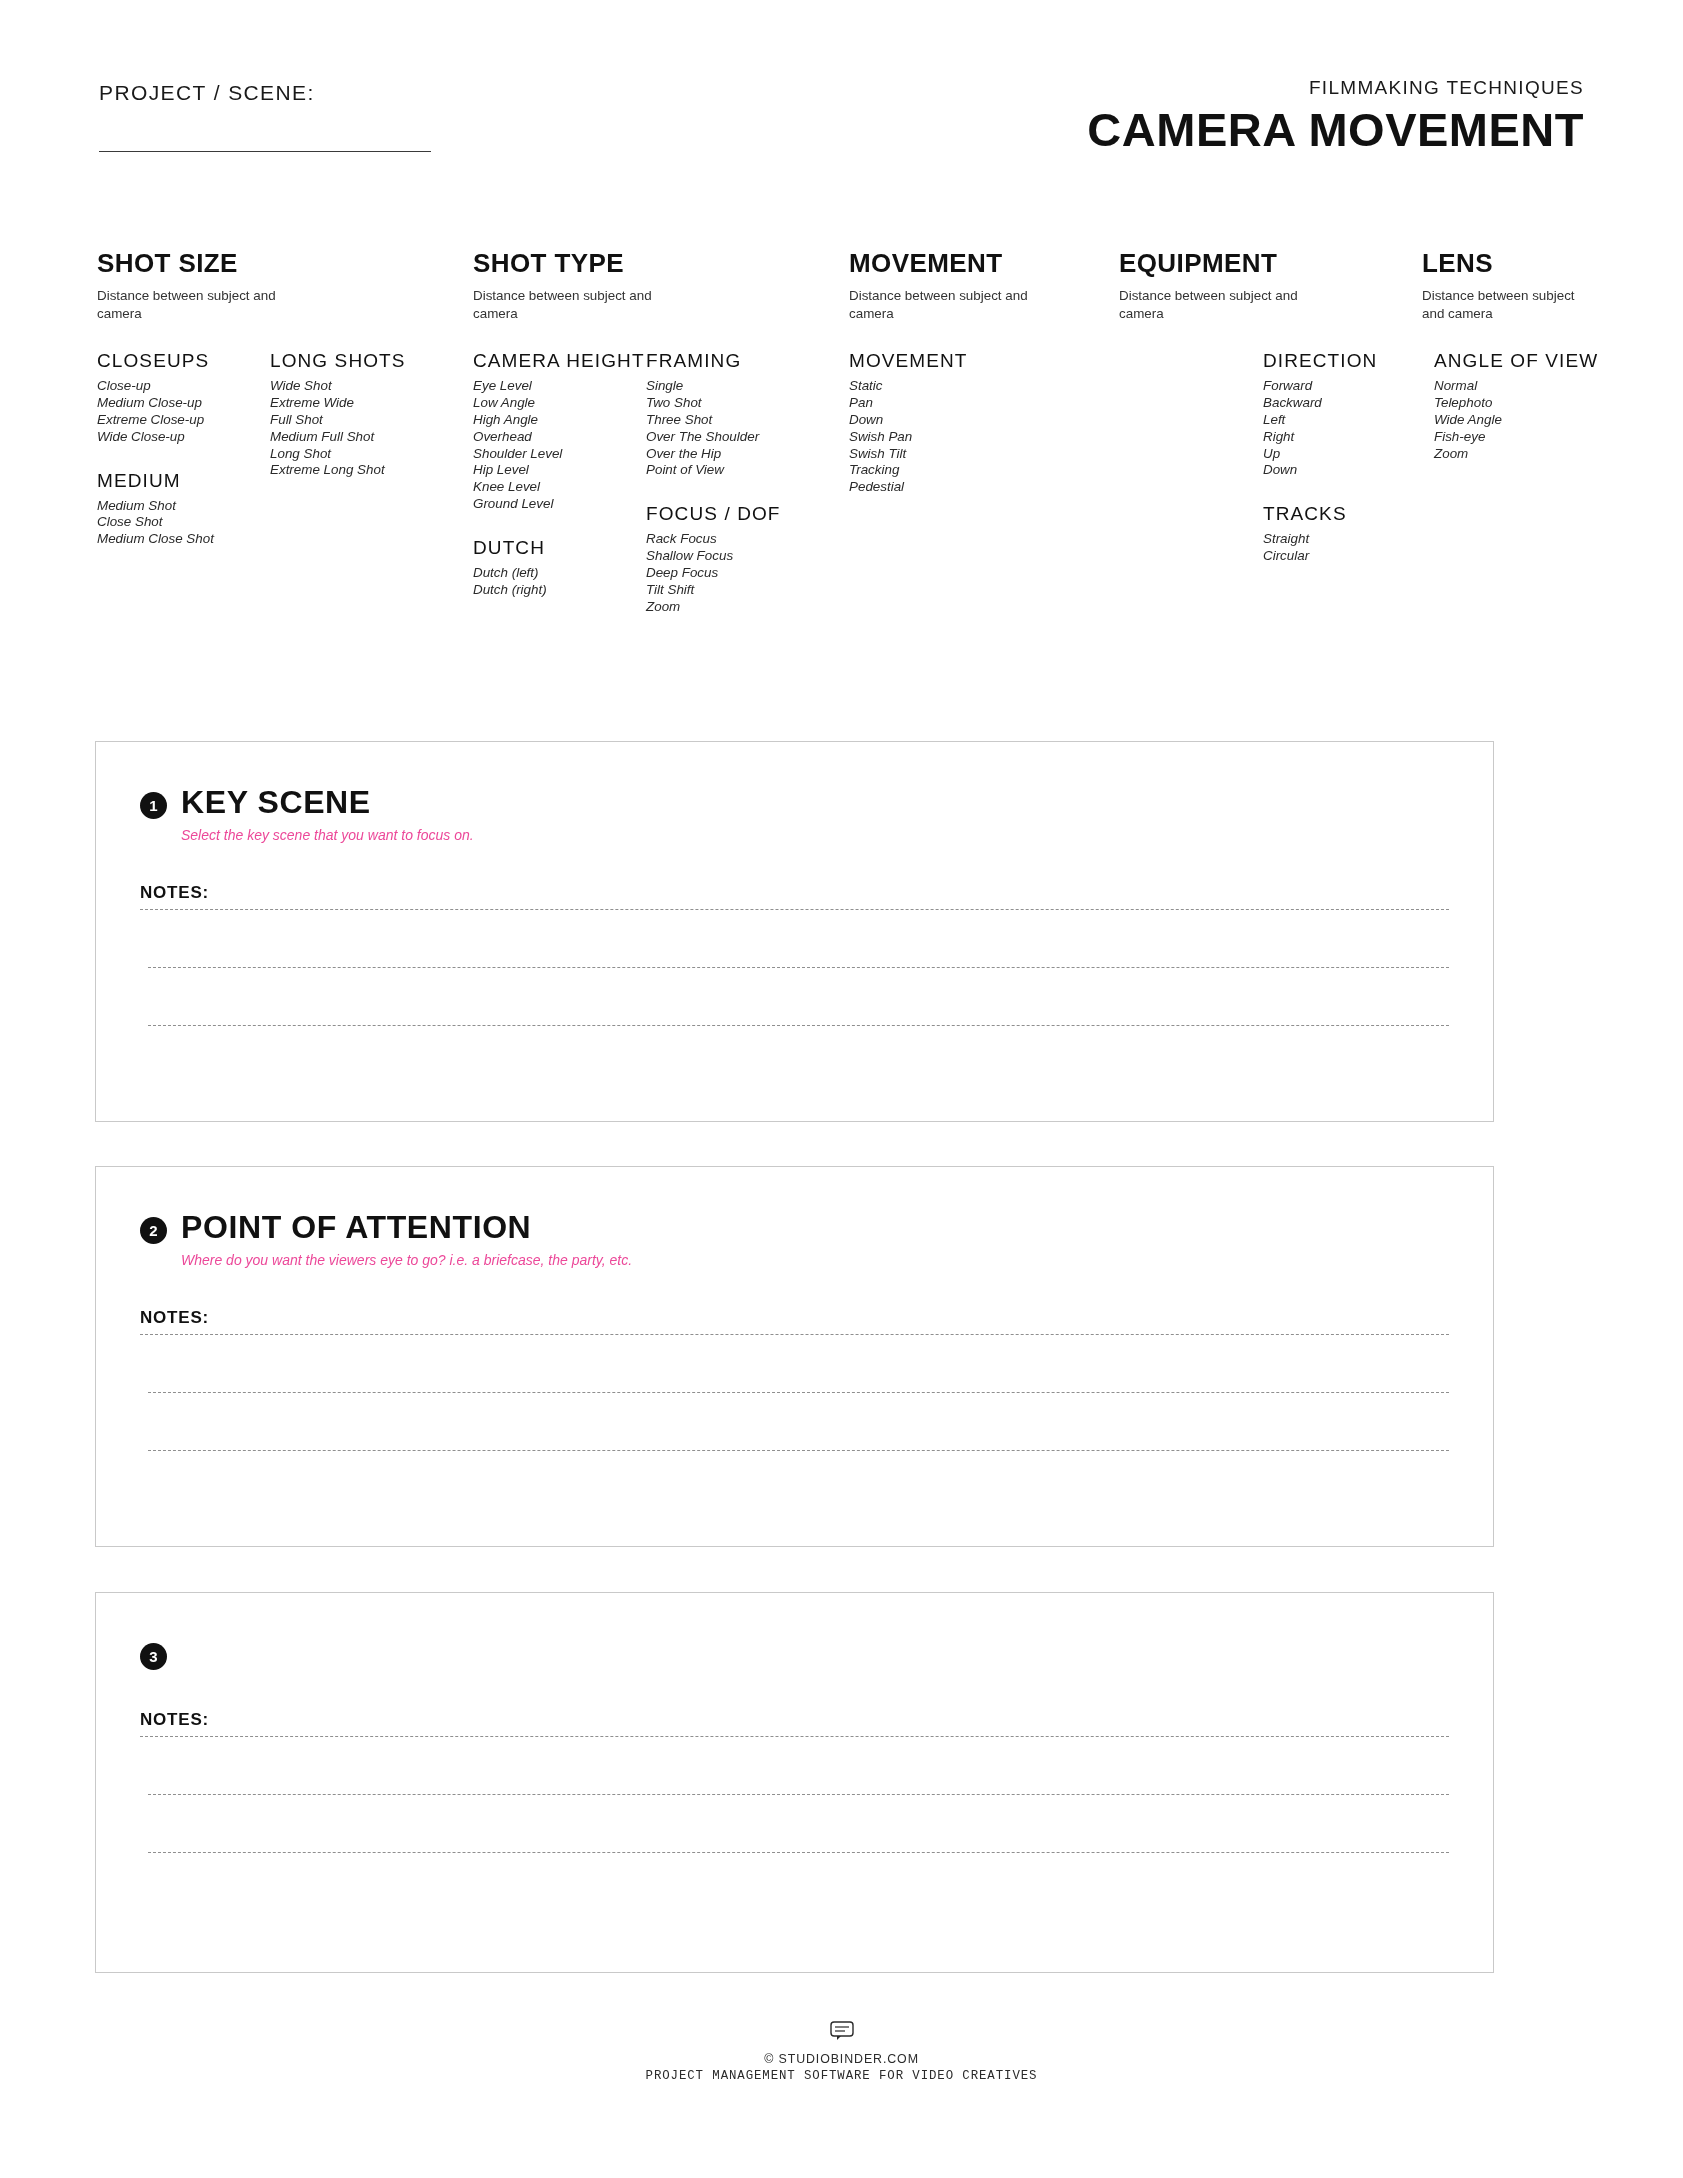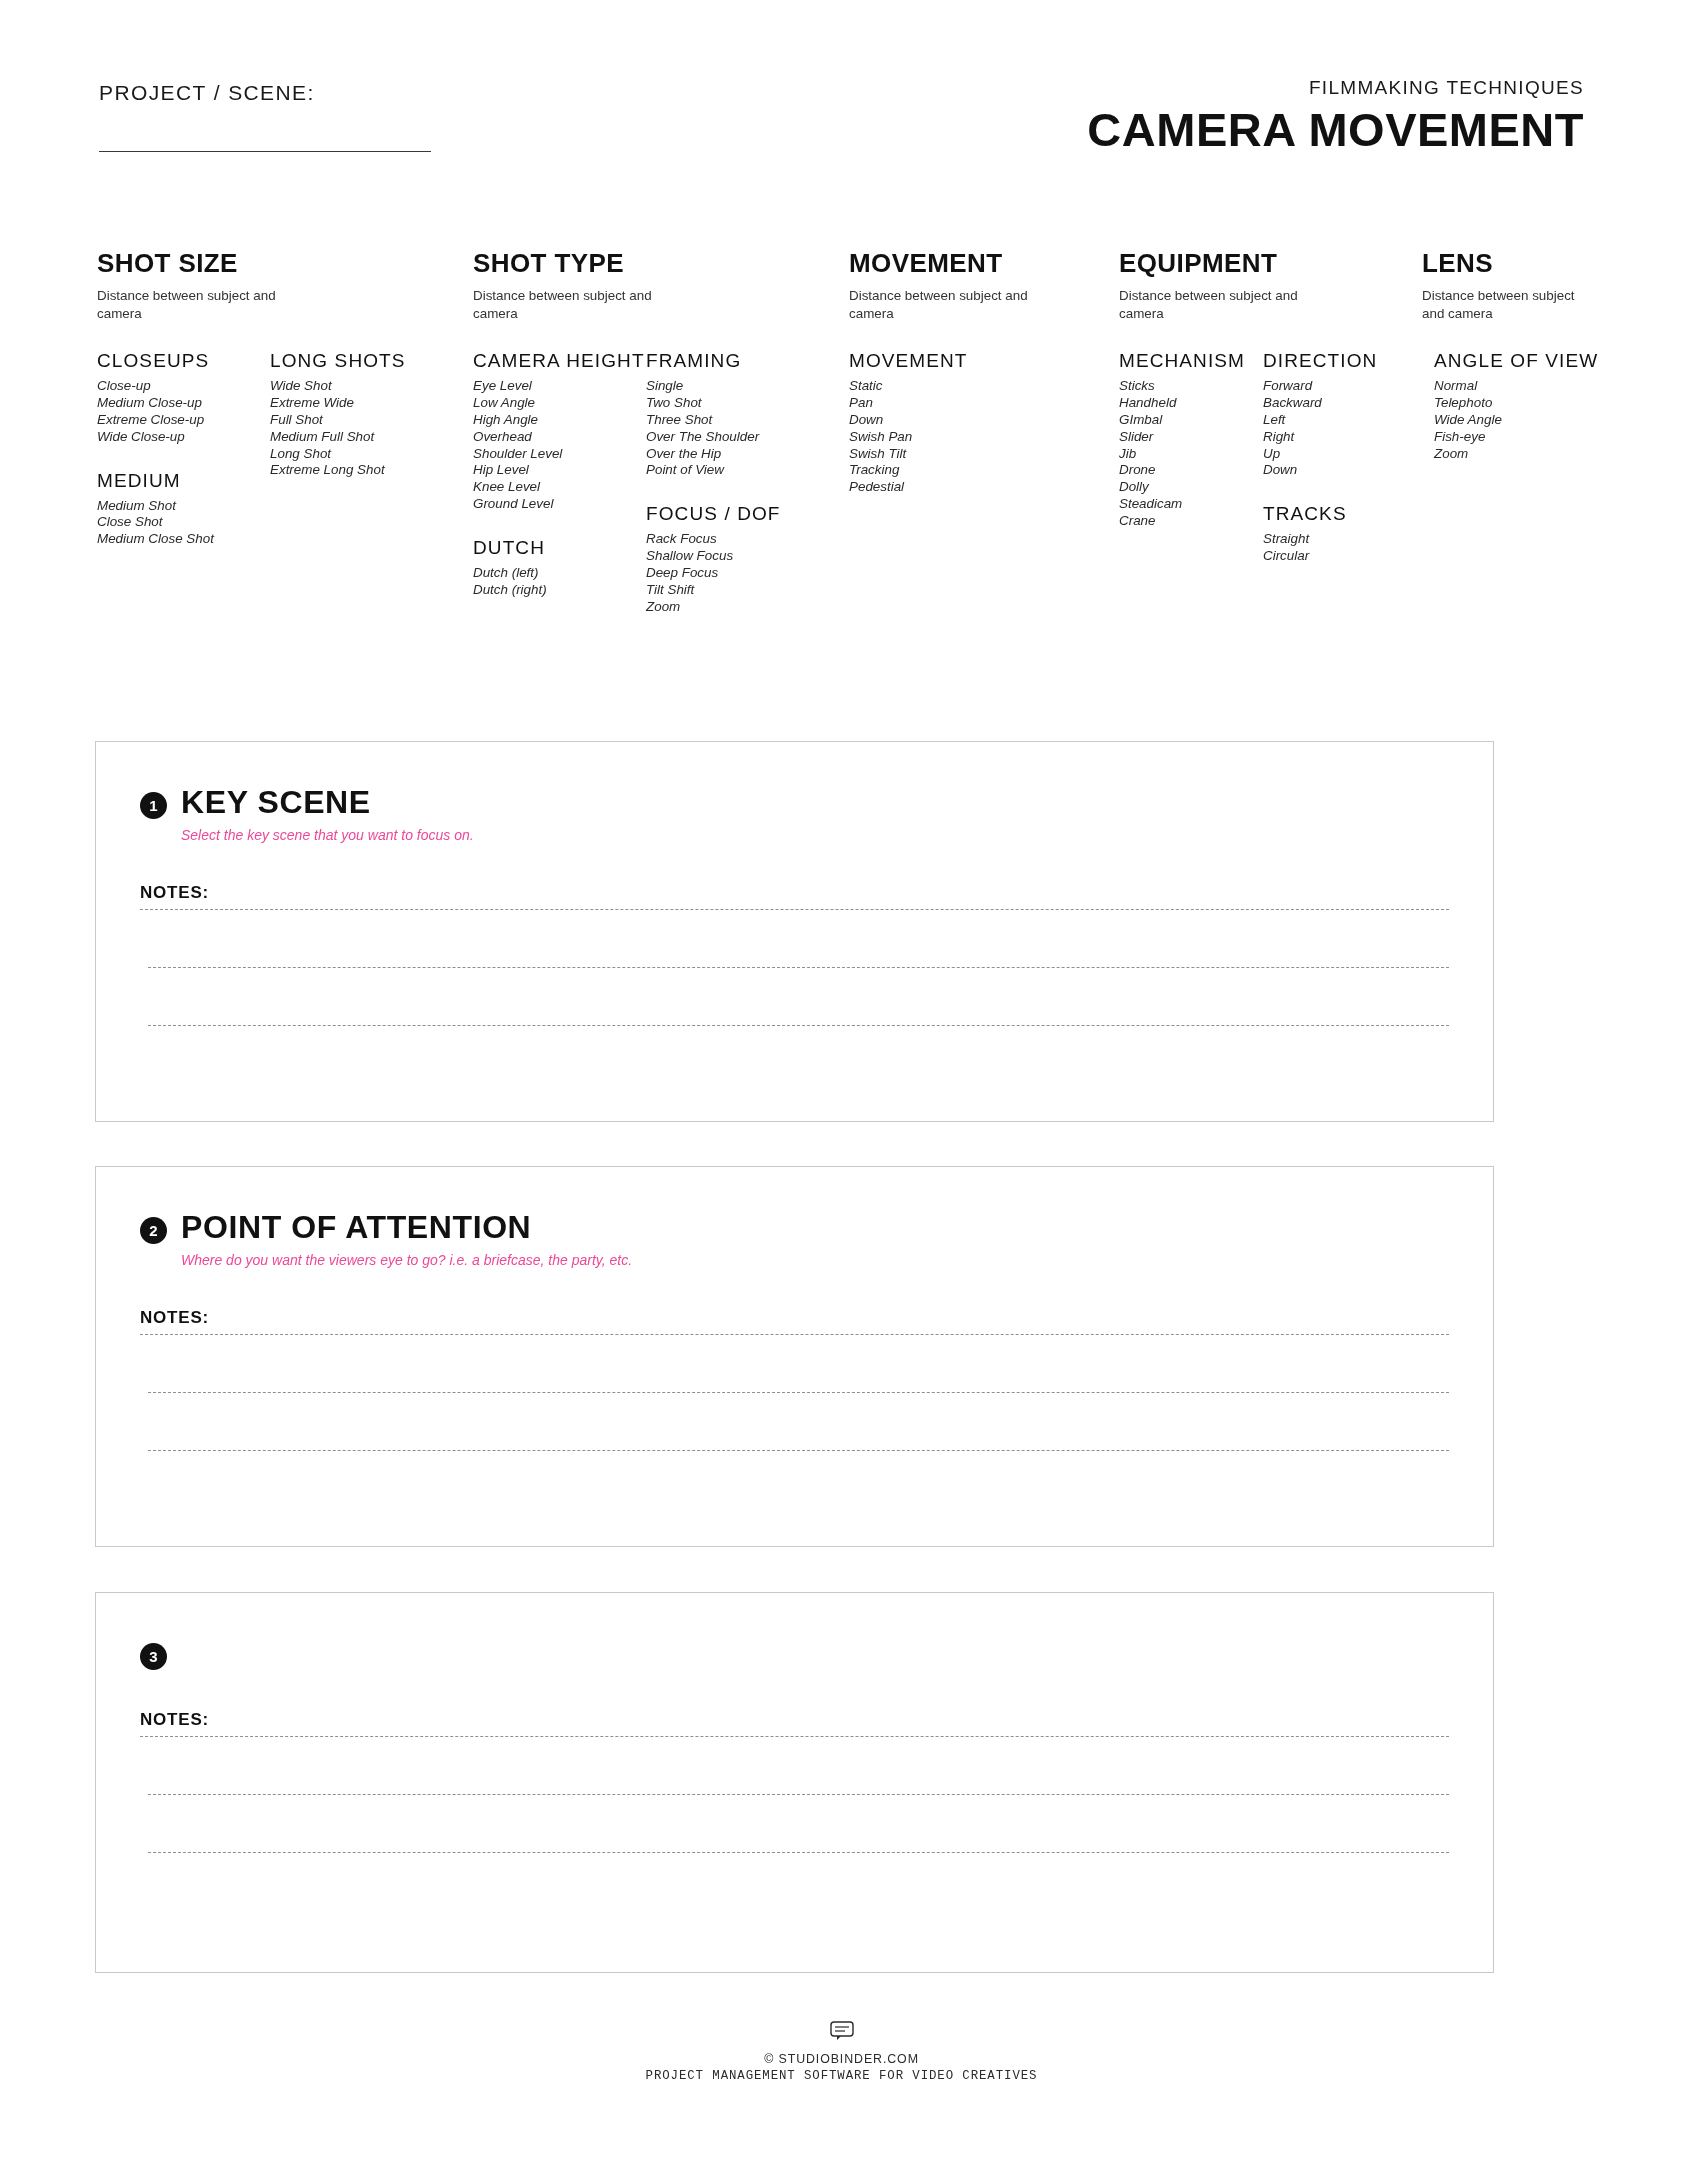--- a/index.html
+++ b/index.html
@@ -203,34 +203,20 @@
             <div class="item">Pedestial</div>
           </div>
         </div>
       </div>
     </div>
 
     <div class="cat" style="left:1022px; width:297px;">
       <div class="cat-title">EQUIPMENT</div>
       <div class="cat-sub" style="max-width:188px;">Distance between subject and camera</div>
       <div class="cols" style="height:248px; margin-top:28px;">
-        <div class="col" style="left:0px; width:144px;">
-          <div class="grp">
-            <div class="grp-title">MECHANISM</div>
-            <div class="item">Sticks</div>
-            <div class="item">Handheld</div>
-            <div class="item">GImbal</div>
-            <div class="item">Slider</div>
-            <div class="item">Jib</div>
-            <div class="item">Drone</div>
-            <div class="item">Dolly</div>
-            <div class="item">Steadicam</div>
-            <div class="item">Crane</div>
-          </div>
-        </div>
         <div class="col" style="left:144px; width:149px;">
           <div class="grp">
             <div class="grp-title">DIRECTION</div>
             <div class="item">Forward</div>
             <div class="item">Backward</div>
             <div class="item">Left</div>
             <div class="item">Right</div>
             <div class="item">Up</div>
             <div class="item">Down</div>
           </div>

